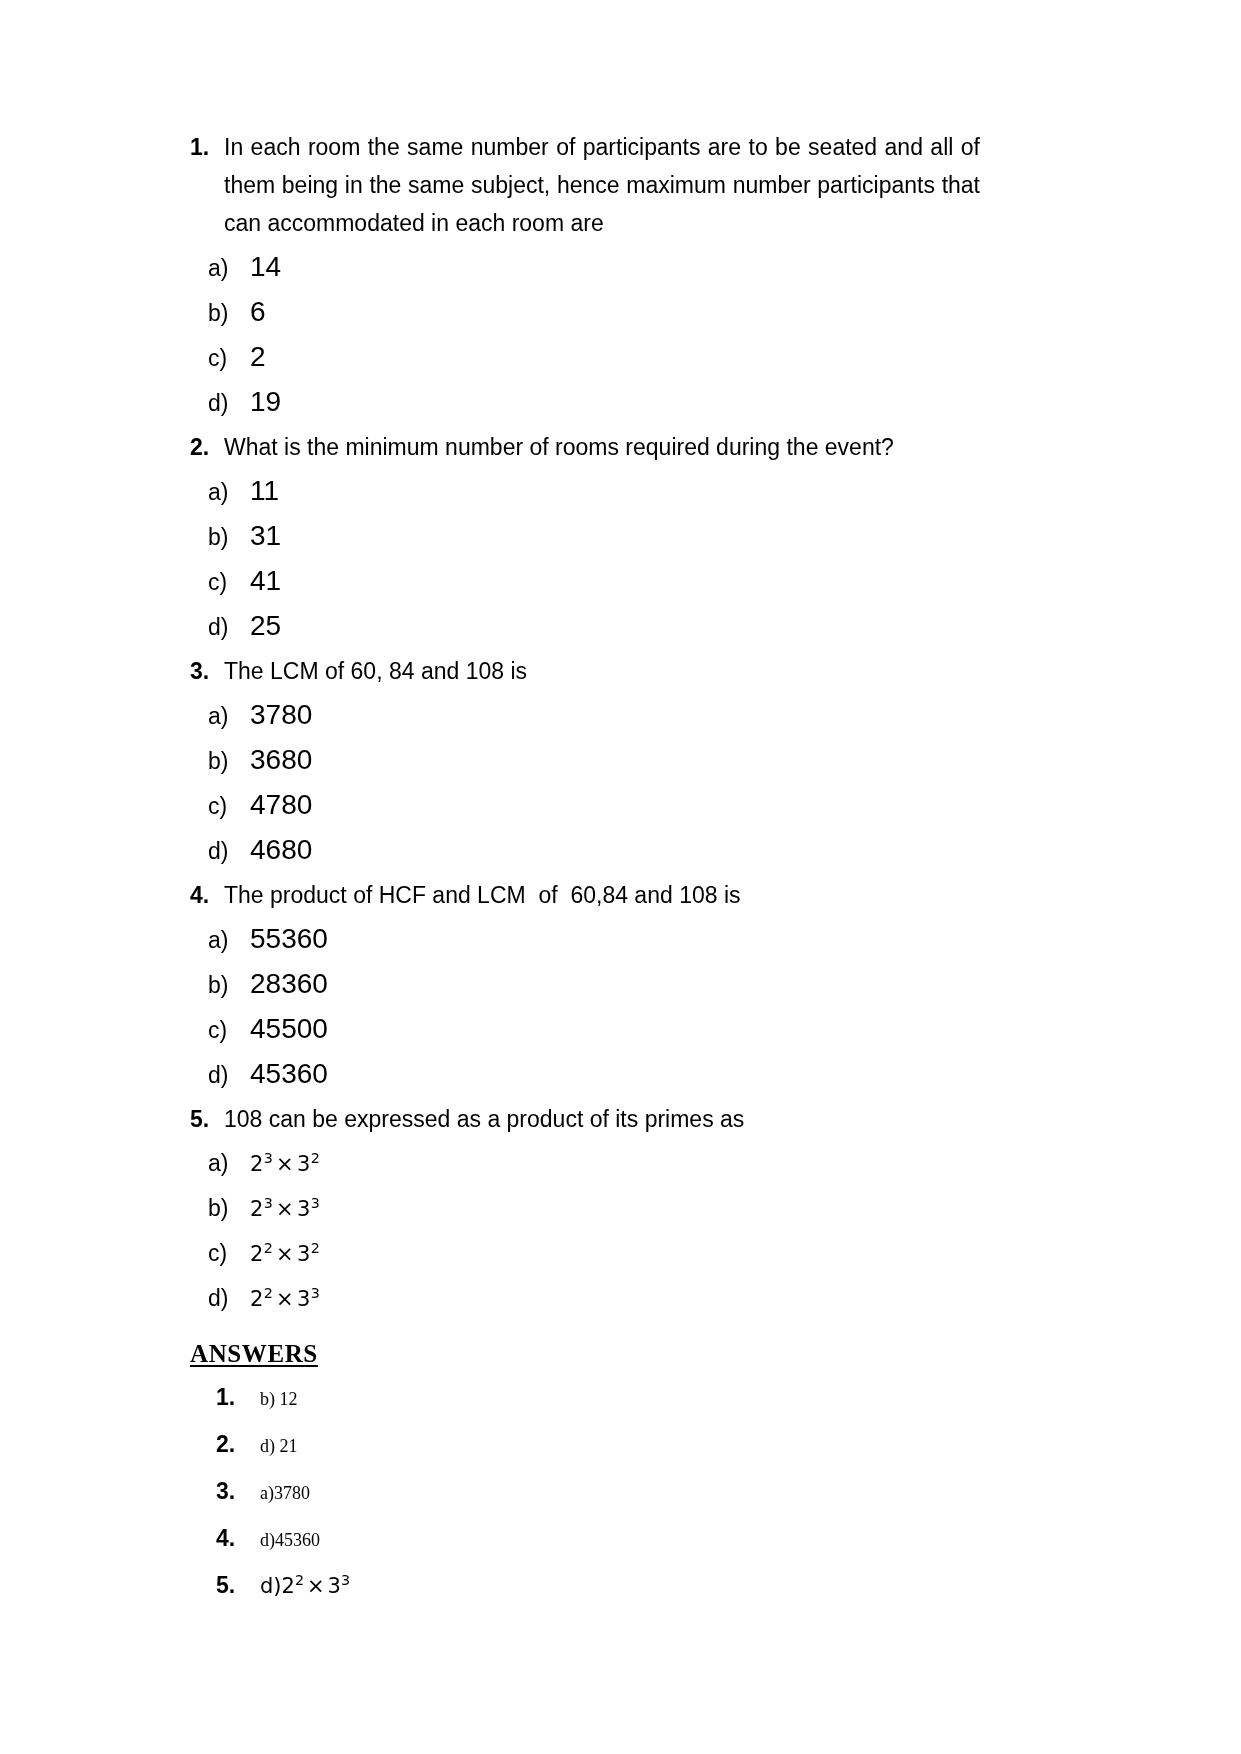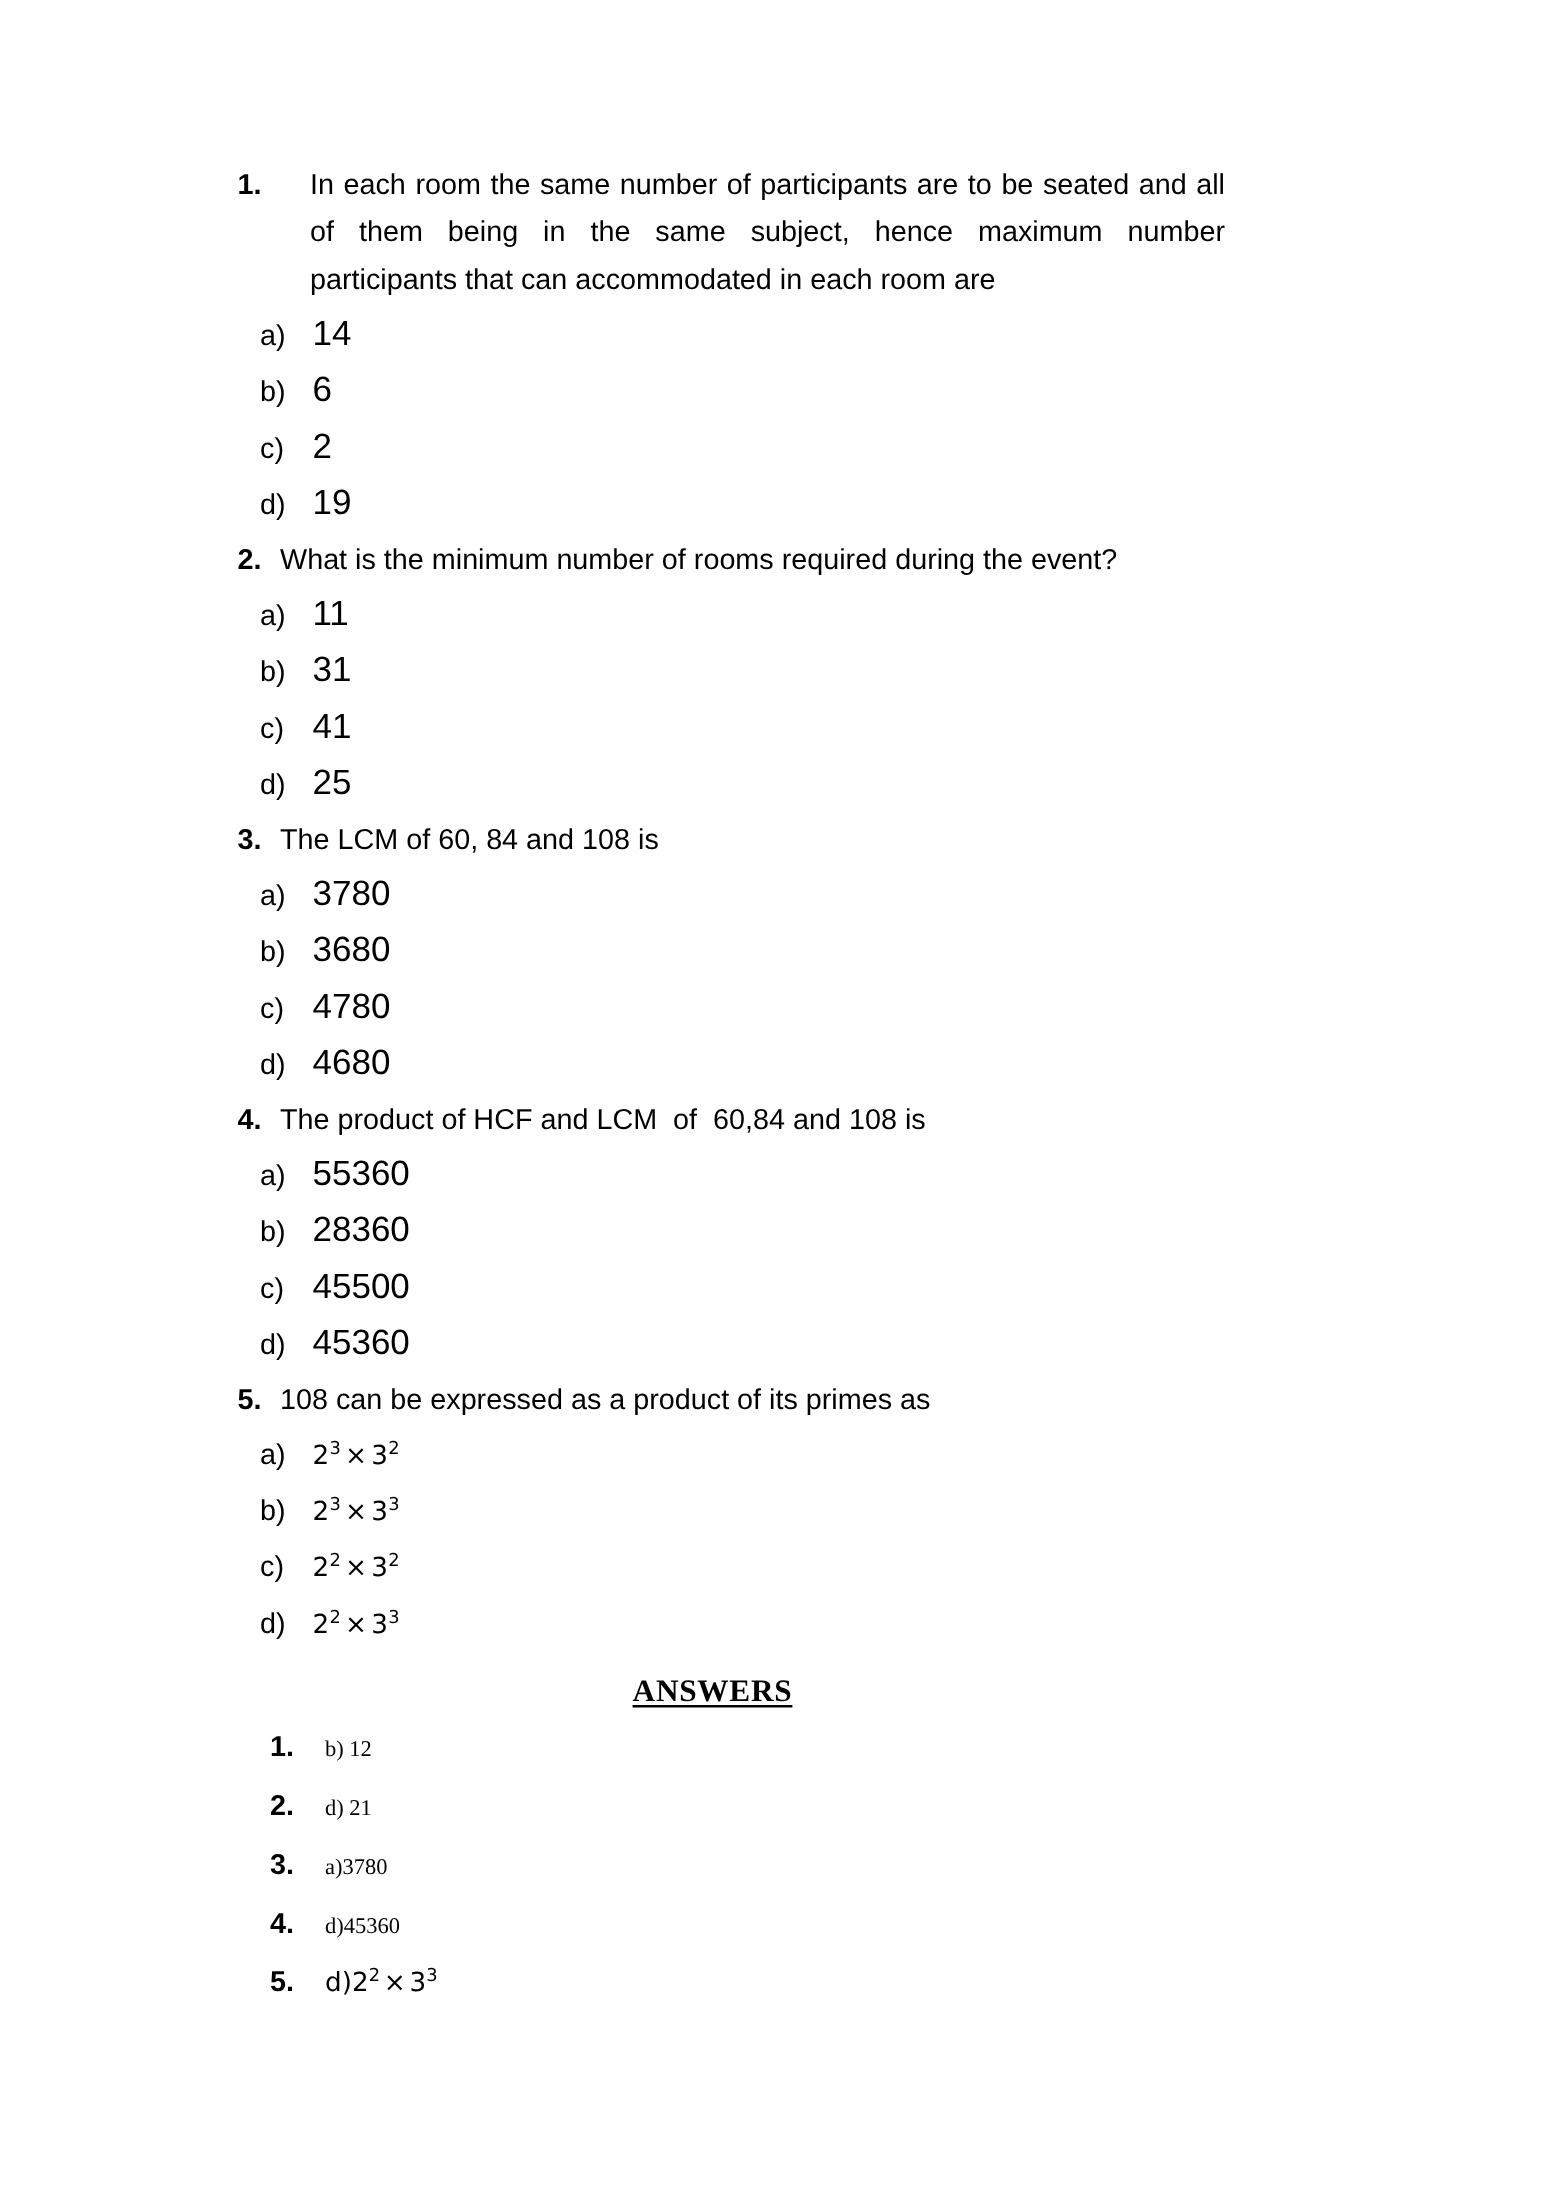--- a/index.html
+++ b/index.html
@@ -41,21 +41,20 @@
   .q-text {
     font-size: 23px;
     line-height: 38px;
     text-align: justify;
     text-justify: inter-word;
     flex: 1 1 auto;
     white-space: pre-wrap;
   }
   .q-text.justified {
     text-align-last: left;
-    margin-left: 24px;
   }
 
   
   .opt-row {
     display: flex;
     align-items: baseline;
     margin: 0 0 6px 0;
     padding-left: 18px;
   }
   .opt-letter {
@@ -78,21 +77,20 @@
     font-size: 0.68em;
     vertical-align: super;
     line-height: 0;
   }
   .mul {
     padding: 0 3px;
   }
 
   
   .answers-heading {
-    text-align: center;
     margin: 22px 0 4px 0;
     padding-right: 30px;
   }
   .answers-heading span {
     font-family: "Liberation Serif", serif;
     font-weight: bold;
     font-size: 25px;
     letter-spacing: 0.6px;
     text-decoration: underline;
     text-underline-offset: 3px;

